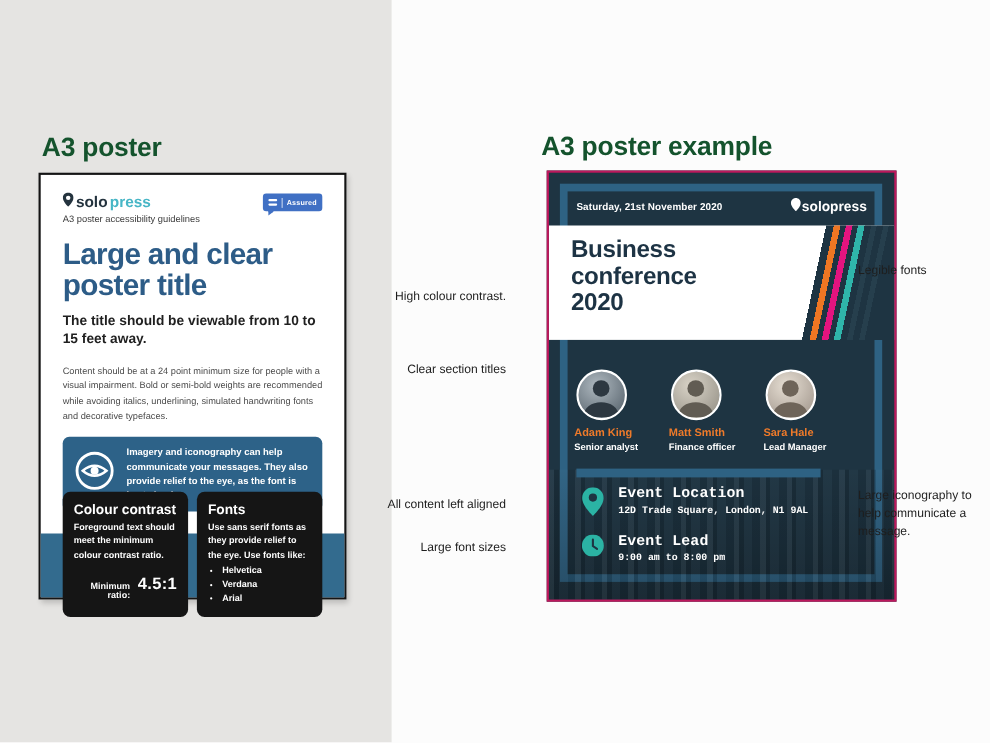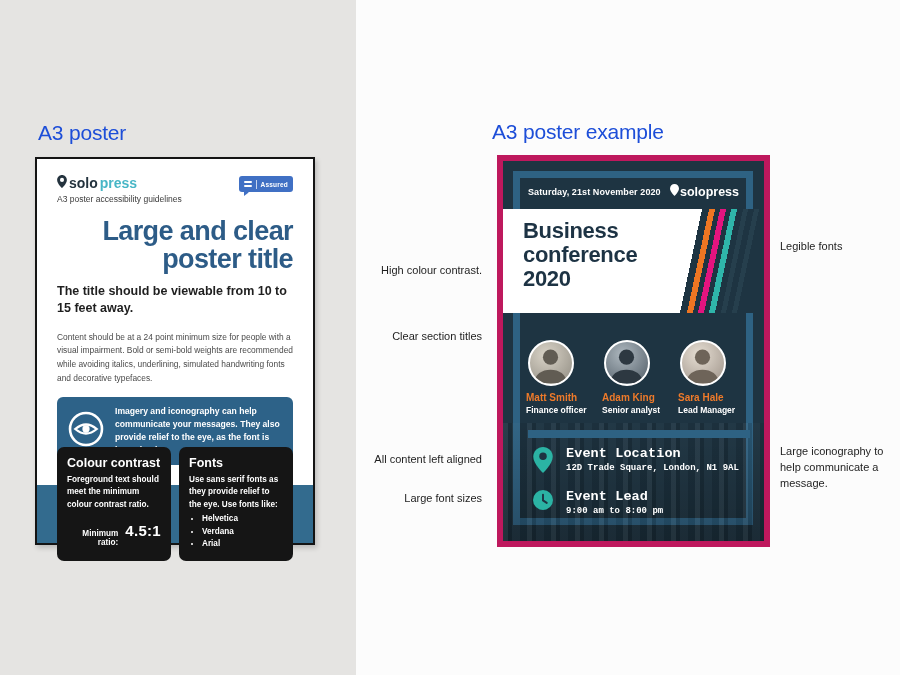--- a/index.html
+++ b/index.html
@@ -5,21 +5,21 @@
   * { box-sizing: border-box; margin: 0; padding: 0; }
   html,body { width:900px; height:675px; }
   body {
     position: relative;
     font-family: "Liberation Sans", sans-serif;
     background: #fcfcfc;
     overflow: hidden;
   }
   .left-panel { position:absolute; left:0; top:0; width:356px; height:675px; background:#e5e4e2; }
 
-  .section-heading { position:absolute; font-size:21px; font-weight:normal; color:#1d4ed8; letter-spacing:-0.2px; }
+  .section-heading { position:absolute; font-size:24px; font-weight:bold; color:#14532d; letter-spacing:-0.2px; }
   #heading-left { left:38px; top:121px; }
   #heading-right { left:492px; top:120px; }
 
   
   #poster-a {
     position:absolute; left:35px; top:157px; width:280px; height:388px;
     background:#fff; border:2px solid #141414;
     box-shadow: 2px 3px 5px rgba(0,0,0,0.18);
     padding:16px 20px 0;
   }
@@ -34,21 +34,21 @@
   .gp-badge::after {
     content:""; position:absolute; left:5px; bottom:-4px;
     border:3px solid transparent; border-top:4px solid #4070c4; border-left:4px solid #4070c4;
   }
   .badge-lines { display:flex; flex-direction:column; gap:1.5px; }
   .badge-lines i { display:block; width:8px; height:2px; background:#fff; border-radius:1px; }
   .badge-sep { width:1px; height:9px; background:rgba(255,255,255,0.7); }
   .badge-text { font-size:6.5px; font-weight:bold; color:#fff; letter-spacing:0.2px; }
 
   .gp-tagline { font-size:8.5px; color:#3a3a3a; margin-top:4px; }
-  .gp-title { margin-top:13px; font-size:27px; line-height:1.05; font-weight:bold; color:#2d5c87; letter-spacing:-0.6px;text-align:right; }
+  .gp-title { margin-top:13px; font-size:27px; line-height:1.05; font-weight:bold; color:#2d5c87; letter-spacing:-0.6px; }
   .gp-subtitle { margin-top:9px; font-size:12.5px; font-weight:600; color:#1f1f1f; line-height:1.4; width:234px; }
   .gp-body { margin-top:13px; font-size:8.4px; color:#4a4a4a; line-height:1.62; width:238px; }
 
   .gp-callout {
     margin-top:12px; background:#2d6288; border-radius:6px;
     padding:8px 10px; display:flex; align-items:center; gap:10px;
   }
   .gp-callout-text { font-size:8.6px; font-weight:bold; color:#fff; line-height:1.5; width:176px; }
 
   .gp-band { position:absolute; left:0; right:0; bottom:0; height:58px; background:#336b8e; }
@@ -57,22 +57,22 @@
   .gp-card { flex:1; background:#151515; border-radius:7px; padding:9px 10px 10px; color:#fff; }
   .gp-card-title { font-size:12.5px; font-weight:bold; margin-bottom:4px; }
   .gp-card-body { font-size:8.2px; font-weight:bold; line-height:1.5; }
   .ratio-row { margin-top:11px; display:flex; align-items:baseline; gap:7px;text-align:right; }
   .ratio-label { font-size:8.2px; font-weight:bold; }
   .ratio-value { font-size:15px; font-weight:bold; letter-spacing:0.3px; }
   .fonts-list { margin-top:2px; padding-left:13px; font-size:8.2px; font-weight:bold; line-height:1.55; }
 
   
   #poster-b {
-    position:absolute; left:497px; top:155px; width:273px; height:392px;
-    background:#1e3442; border:6px solid #be185d; overflow:hidden;
+    position:absolute; left:497px; top:155px; width:318px; height:392px;
+    background:#1e3442; border:2px solid #be185d; overflow:hidden;
   }
   .ep-frame { position:absolute; left:10px; right:11px; top:10px; bottom:16px; border:7px solid #2e6283; }
   .ep-city {
     position:absolute; left:0; right:0; bottom:0; height:118px;
     background:
       repeating-linear-gradient(90deg, rgba(255,255,255,0.05) 0 5px, rgba(0,0,0,0.14) 5px 9px, rgba(255,255,255,0.02) 9px 17px, rgba(0,0,0,0.08) 17px 24px),
       linear-gradient(180deg, rgba(0,0,0,0) 0%, rgba(0,0,0,0.25) 100%);
   }
   .ep-datebar { position:absolute; top:23px; left:25px; right:25px; display:flex; justify-content:space-between; align-items:center; }
   .ep-date { font-size:9px; font-weight:bold; color:#fff; letter-spacing:0.1px; }
@@ -113,21 +113,21 @@
   .ep-divider { position:absolute; left:25px; top:269px; width:222px; height:8px; background:#2e6283; }
 
   .ep-events { position:absolute; left:30px; top:285px;font-family:Liberation Mono, monospace; }
   .ep-event { display:flex; gap:11px; margin-bottom:11px; align-items:flex-start; }
   .ep-event-icon { width:22px; padding-top:1px; }
   .ep-event-title { font-size:13.5px; font-weight:bold; color:#fff; letter-spacing:0.1px; }
   .ep-event-detail { font-size:9px; font-weight:bold; color:#fff; margin-top:2px; }
 
   
   .annotation { position:absolute; font-size:11px; color:#1e1e1e; line-height:1.45; }
-  .anno-right { right:418px; text-align:right; }
+  .anno-right { right:440px; text-align:right; }
   #anno-high-contrast { top:263px; }
   #anno-section-titles { top:329px; }
   #anno-left-aligned { top:452px; }
   #anno-font-sizes { top:491px; }
   #anno-legible { left:780px; top:239px; }
   #anno-iconography { left:780px; top:444px; width:124px; }
 </style>
 </head>
 <body>
 
@@ -215,38 +215,38 @@
   </div>
 
   <div class="ep-card">
     <div class="ep-stripes"></div>
     <div class="ep-title">Business conference 2020</div>
   </div>
 
   <div class="ep-speakers">
     <div class="ep-speaker-row">
       <div class="ep-speaker">
+        <div class="avatar" style="background:radial-gradient(circle at 40% 30%, #aeb8bf, #4e5a64);">
+          <svg width="41" height="41" viewBox="0 0 46 46">
+              <circle cx="23" cy="17" r="8.5" fill="#2d3841"></circle>
+              <path d="M5 46c0-10 8.5-15 18-15s18 5 18 15z" fill="#2d3841"></path>
+            </svg>
+        </div>
+        <div class="ep-name">Adam King</div>
+        <div class="ep-role">Senior analyst</div>
+      </div>
+      <div class="ep-speaker">
         <div class="avatar" style="background:radial-gradient(circle at 38% 30%, #d9d3c7, #8e8a80);">
           <svg width="41" height="41" viewBox="0 0 46 46">
               <circle cx="23" cy="17" r="8.5" fill="#615c53"></circle>
               <path d="M5 46c0-10 8.5-15 18-15s18 5 18 15z" fill="#615c53"></path>
             </svg>
         </div>
         <div class="ep-name">Matt Smith</div>
         <div class="ep-role">Finance officer</div>
-      </div>
-      <div class="ep-speaker">
-        <div class="avatar" style="background:radial-gradient(circle at 40% 30%, #aeb8bf, #4e5a64);">
-          <svg width="41" height="41" viewBox="0 0 46 46">
-              <circle cx="23" cy="17" r="8.5" fill="#2d3841"></circle>
-              <path d="M5 46c0-10 8.5-15 18-15s18 5 18 15z" fill="#2d3841"></path>
-            </svg>
-        </div>
-        <div class="ep-name">Adam King</div>
-        <div class="ep-role">Senior analyst</div>
       </div>
       <div class="ep-speaker">
         <div class="avatar" style="background:radial-gradient(circle at 40% 30%, #e6ded3, #9b9086);">
           <svg width="41" height="41" viewBox="0 0 46 46">
               <circle cx="23" cy="17" r="8.5" fill="#6e6459"></circle>
               <path d="M5 46c0-10 8.5-15 18-15s18 5 18 15z" fill="#6e6459"></path>
             </svg>
         </div>
         <div class="ep-name">Sara Hale</div>
         <div class="ep-role">Lead Manager</div>

